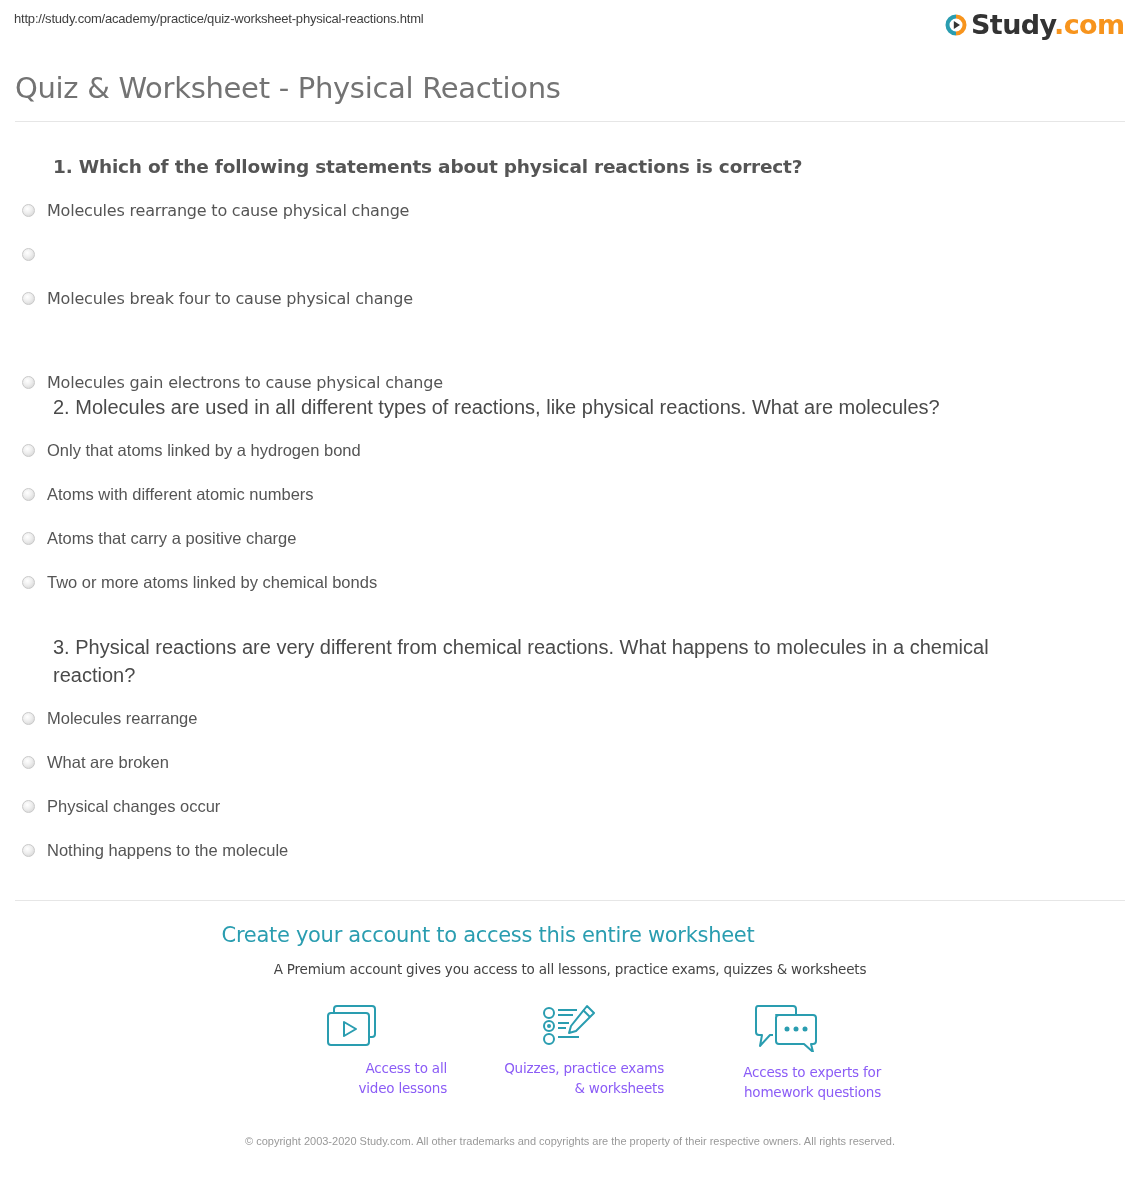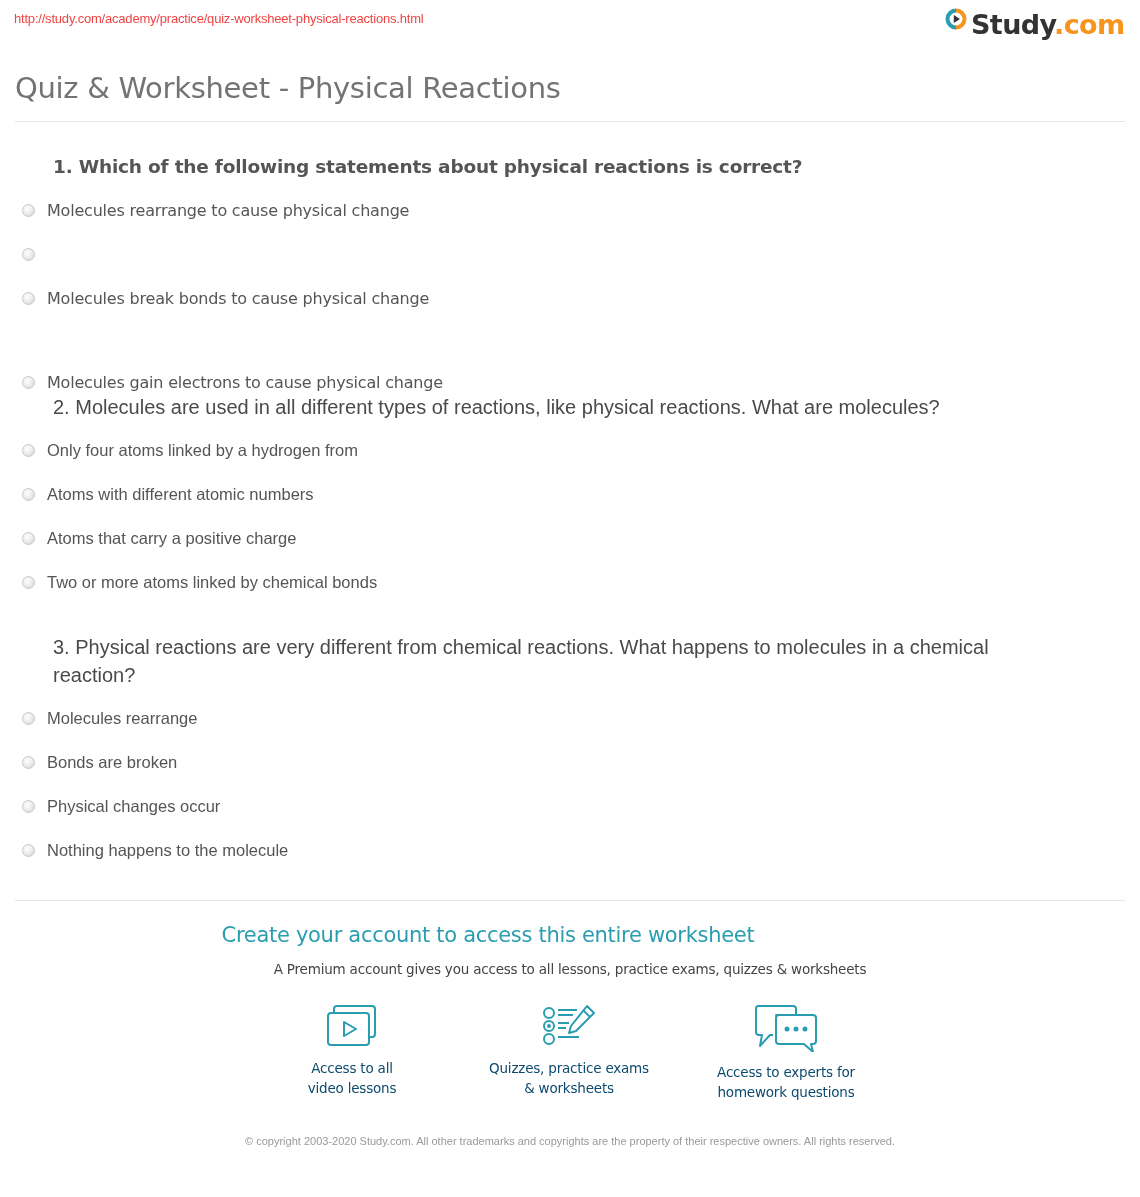--- a/index.html
+++ b/index.html
@@ -1,42 +1,42 @@
 <!DOCTYPE html>
 <html><head>
 <meta charset="utf-8">
 <style>
   * { box-sizing: border-box; margin: 0; padding: 0; }
   html, body { width: 1140px; height: 1197px; background: #ffffff; overflow: hidden; }
   body { font-family: "DejaVu Sans", "Liberation Sans", sans-serif; color: #555555; position: relative; }
 
-  .url { position: absolute; left: 14px; top: 11px; font-size: 13px; color: #ef4444; letter-spacing: -0.2px; font-family: "Liberation Sans", sans-serif; }
+  .url { position: absolute; left: 14px; top: 11px; font-size: 13px; color: #404040; letter-spacing: -0.2px; font-family: "Liberation Sans", sans-serif; }
 
-  .logo { position: absolute; left: 945px; top: 8px; height: 34px; display: flex; }
+  .logo { position: absolute; left: 945px; top: 8px; height: 34px; display: flex; align-items: center; }
   .logo-mark { width: 22px; height: 22px; margin-right: 4px; }
   .logo-text { font-family: "DejaVu Sans", sans-serif; font-size: 27px; font-weight: bold; color: #333333; letter-spacing: -0.6px; line-height: 34px; }
   .logo-text .dot { color: #f7941d; }
 
   .page-title { position: absolute; left: 15px; top: 71px; font-size: 29px; color: #737373; font-weight: normal; letter-spacing: -0.3px; font-family: "DejaVu Sans", sans-serif; }
   .rule { position: absolute; left: 15px; width: 1110px; height: 1px; background: #e6e6e6; }
 
   .question { position: absolute; left: 15px; width: 1100px; font-size: 18.5px; font-weight: bold; color: #555555; line-height: 28px; letter-spacing: -0.2px; font-family: "DejaVu Sans", sans-serif; margin-left: 38px; }
   .question.narrow { font-weight: normal; font-family: "Liberation Sans", sans-serif; font-size: 20px; color: #4a4a4a; letter-spacing: 0; }
 
   .option { position: absolute; left: 22px; height: 22px; display: flex; align-items: center; cursor: pointer; text-align: center; }
   .radio { width: 13px; height: 13px; border-radius: 50%; border: 1px solid #c9c9c9; background: radial-gradient(circle at 40% 35%, #ffffff 0%, #eeeeee 45%, #cfcfcf 100%); margin-right: 12px; flex: none; }
   .option-label { font-size: 16px; color: #555555; white-space: nowrap; font-family: "DejaVu Sans", sans-serif; letter-spacing: -0.2px; }
   .option-label.narrow { font-family: "Liberation Sans", sans-serif; font-size: 16.5px; letter-spacing: 0; }
 
   .cta-title { position: absolute; left: 0; width: 976px; top: 923px; text-align: center; font-size: 21px; color: #2a9db0; font-weight: normal; font-family: "DejaVu Sans", sans-serif; letter-spacing: -0.3px; }
   .cta-sub { position: absolute; left: 0; width: 1140px; top: 953px; text-align: center; font-size: 13.5px; color: #444444; font-family: "DejaVu Sans", sans-serif; letter-spacing: -0.2px; margin-top: 8px; }
 
   .feature { position: absolute; top: 1004px; width: 190px; text-align: center; }
   .feature svg { display: block; margin: 0 auto; }
-  .feature-label { margin-top: 10px; font-size: 13.5px; color: #0c4a6e; line-height: 20px; font-family: "DejaVu Sans", sans-serif; letter-spacing: -0.2px; }
+  .feature-label { margin-top: 10px; font-size: 13.5px; color: #8b5cf6; line-height: 20px; font-family: "DejaVu Sans", sans-serif; letter-spacing: -0.2px; text-align: right; }
 
   .footer { position: absolute; left: 215px; width: 710px; top: 1133px; text-align: center; font-size: 11px; line-height: 17px; color: #999999; font-family: "Liberation Sans", sans-serif; }
 </style>
 </head>
 <body>
 
 <div class="url">http://study.com/academy/practice/quiz-worksheet-physical-reactions.html</div>
 
 <div class="logo">
   <svg class="logo-mark" viewBox="0 0 22 22">
@@ -54,33 +54,33 @@
   <div class="question" style="top:153px;">1. Which of the following statements about physical reactions is correct?</div>
   <label class="option" style="top:199px;">
     <span class="radio"></span>
     <span class="option-label">Molecules rearrange to cause physical change</span>
   </label>
   <label class="option" style="top:243px;">
     <span class="radio"></span>
   </label>
   <label class="option" style="top:287px;">
     <span class="radio"></span>
-    <span class="option-label">Molecules break bonds to cause physical change</span>
+    <span class="option-label">Molecules break four to cause physical change</span>
   </label>
   <label class="option" style="top:331px;margin-top:40px;">
     <span class="radio"></span>
     <span class="option-label">Molecules gain electrons to cause physical change</span>
   </label>
 </div>
 
 <div>
   <div class="question narrow" style="top:393px;">2. Molecules are used in all different types of reactions, like physical reactions. What are molecules?</div>
   <label class="option" style="top:439px;">
     <span class="radio"></span>
-    <span class="option-label narrow">Only four atoms linked by a hydrogen from</span>
+    <span class="option-label narrow">Only that atoms linked by a hydrogen bond</span>
   </label>
   <label class="option" style="top:483px;">
     <span class="radio"></span>
     <span class="option-label narrow">Atoms with different atomic numbers</span>
   </label>
   <label class="option" style="top:527px;">
     <span class="radio"></span>
     <span class="option-label narrow">Atoms that carry a positive charge</span>
   </label>
   <label class="option" style="top:571px;">
@@ -93,21 +93,21 @@
   <div class="question narrow" style="top:633px;">
     <span>3. Physical reactions are very different from chemical reactions. What happens to molecules in a chemical</span><br>
     <span>reaction?</span>
   </div>
   <label class="option" style="top:707px;">
     <span class="radio"></span>
     <span class="option-label narrow">Molecules rearrange</span>
   </label>
   <label class="option" style="top:751px;">
     <span class="radio"></span>
-    <span class="option-label narrow">Bonds are broken</span>
+    <span class="option-label narrow">What are broken</span>
   </label>
   <label class="option" style="top:795px;">
     <span class="radio"></span>
     <span class="option-label narrow">Physical changes occur</span>
   </label>
   <label class="option" style="top:839px;">
     <span class="radio"></span>
     <span class="option-label narrow">Nothing happens to the molecule</span>
   </label>
 </div>

